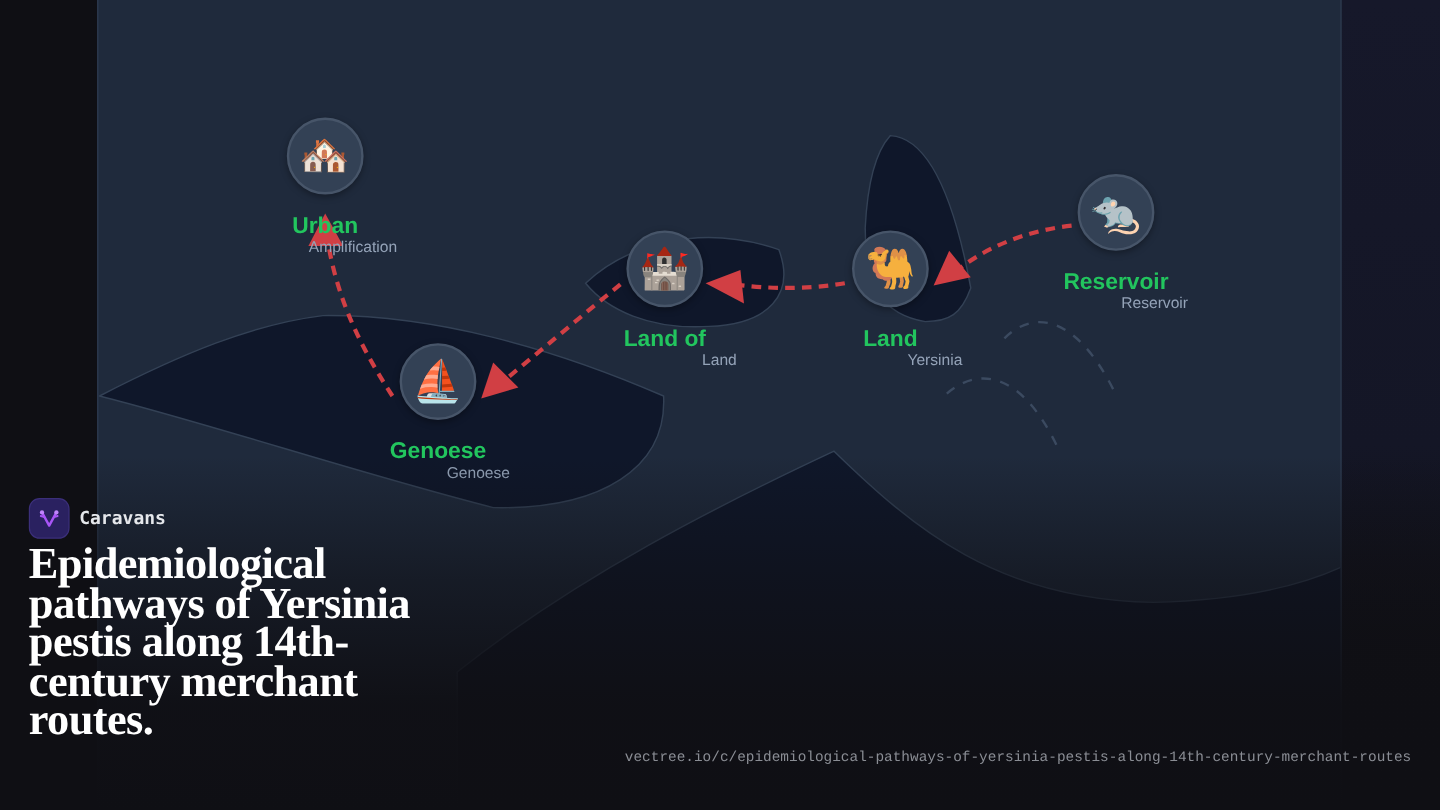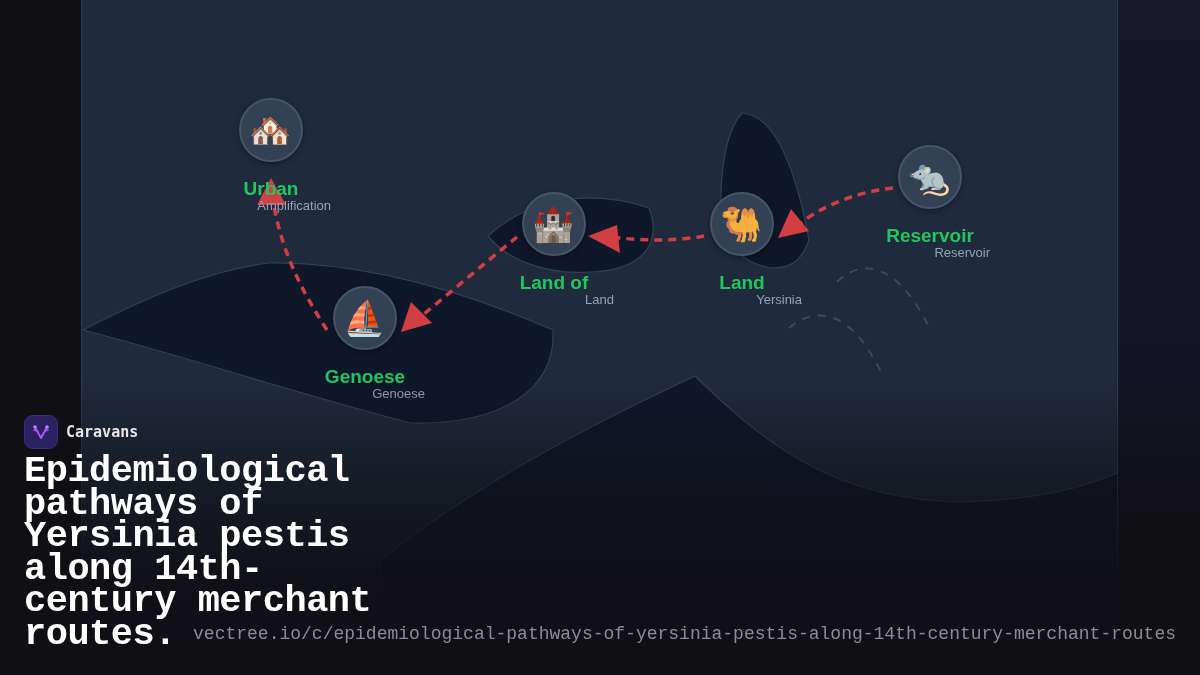--- a/index.html
+++ b/index.html
@@ -39,26 +39,26 @@
     width: 34px; height: 34px; border-radius: 9px; background: #2a2160;
     border: 1px solid #3b2f7a; box-sizing: border-box;
     display: flex; align-items: center; justify-content: center;
   }
   .brand-name {
     margin-left: 8px; color: #e5e7eb; font-family: "DejaVu Sans Mono", monospace;
     font-size: 15px; font-weight: bold;
   }
   .title {
     position: absolute; left: 24px; top: 455px; width: 380px;
-    color: #ffffff; font-family: Liberation Mono, monospace; font-weight: bold;
+    color: #ffffff; font-family: Liberation Serif, serif; font-weight: bold;
     font-size: 37px; line-height: 32.6px; letter-spacing: -0.5px; margin: 0;
   }
   .url {
     position: absolute; right: 24px; top: 624px;
-    color: #8a8d94; font-family: "Liberation Mono", monospace; font-size: 18px;
+    color: #8a8d94; font-family: "Liberation Mono", monospace; font-size: 12px;
   }
 </style>
 </head>
 <body>
 
 <div class="right-glow"></div>
 
 <div class="panel">
   <svg class="map-svg" width="1037" height="677" viewBox="81 -2 1037 677">
 

